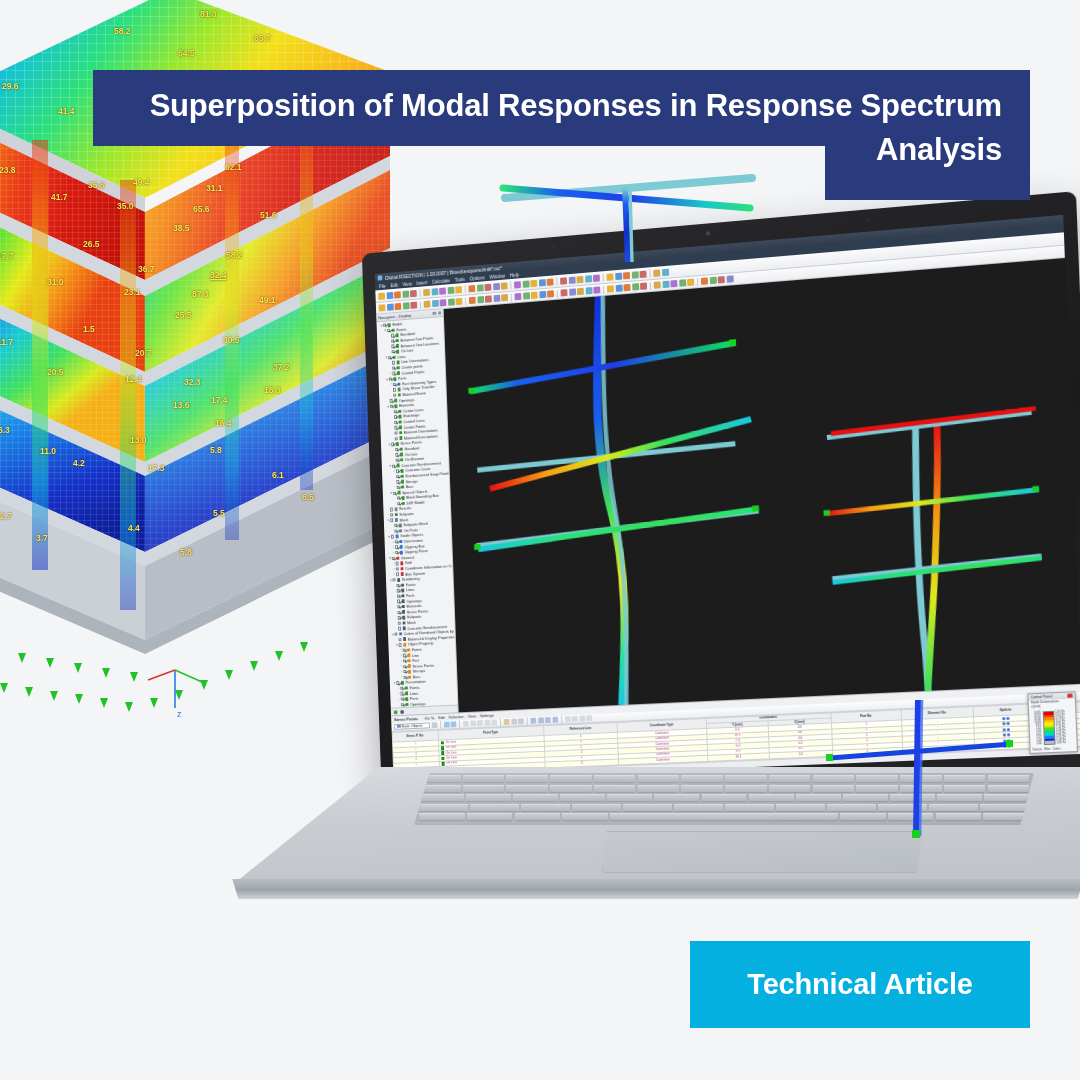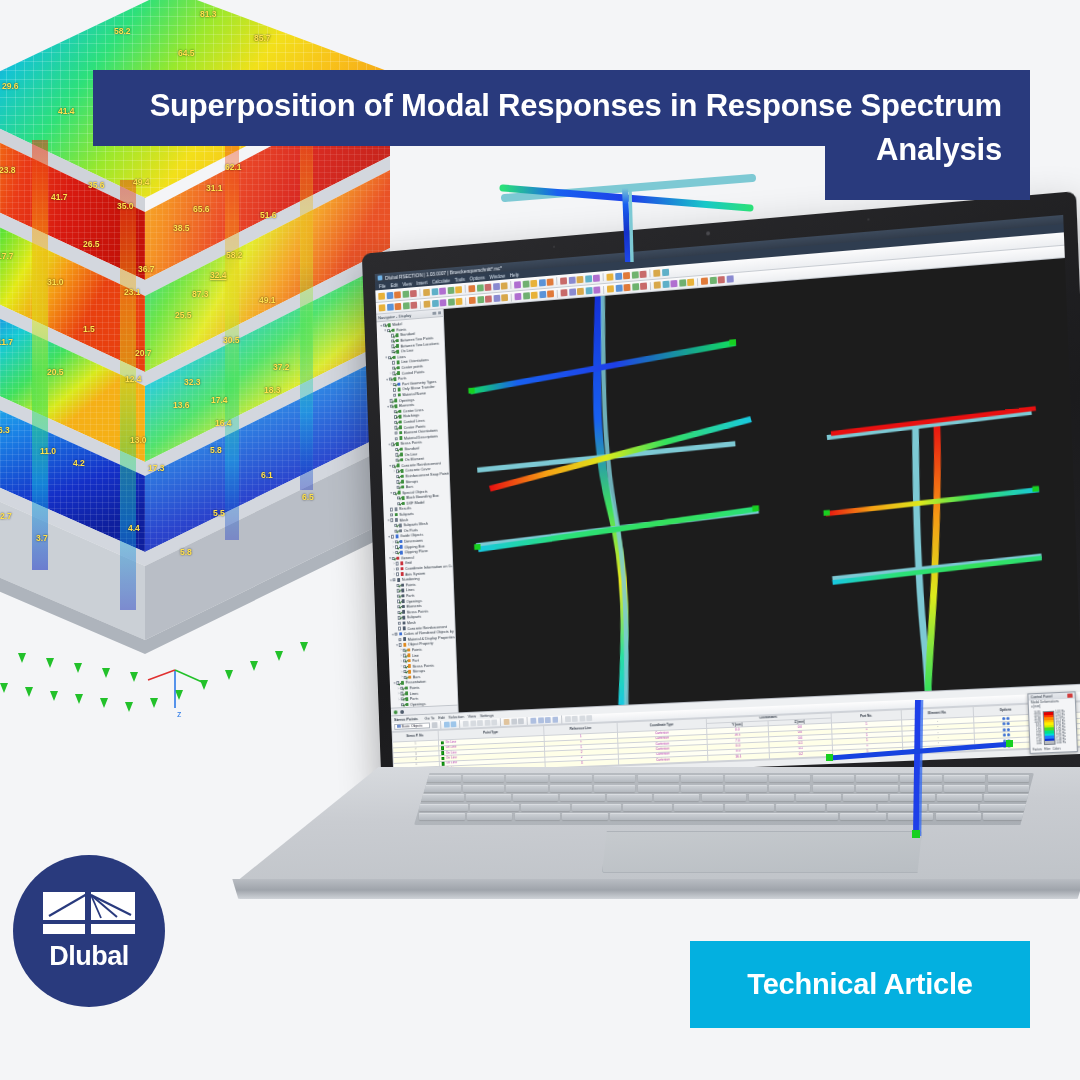--- a/index.html
+++ b/index.html
@@ -373,21 +373,21 @@
         <div class="fem-label" style="left: 214px; top: 397px;">32.3</div>
         <div class="fem-label" style="left: 303px; top: 382px;">37.2</div>
         <div class="fem-label" style="left: 294px; top: 405px;">18.3</div>
         <div class="fem-label" style="left: 203px; top: 420px;">13.6</div>
         <div class="fem-label" style="left: 245px; top: 438px;">16.4</div>
         <div class="fem-label" style="left: 160px; top: 455px;">13.0</div>
         <div class="fem-label" style="left: 240px; top: 465px;">5.8</div>
         <div class="fem-label" style="left: 103px; top: 478px;">4.2</div>
         <div class="fem-label" style="left: 178px; top: 483px;">17.3</div>
         <div class="fem-label" style="left: 28px; top: 445px;">6.3</div>
-        <div class="fem-label" style="left: 291px; top: 490px;">6.1</div>
+        <div class="fem-label" style="left: 302px; top: 490px;">6.1</div>
         <div class="fem-label" style="left: 70px; top: 466px;">11.0</div>
         <div class="fem-label" style="left: 30px; top: 531px;">2.7</div>
         <div class="fem-label" style="left: 243px; top: 528px;">5.5</div>
         <div class="fem-label" style="left: 158px; top: 543px;">4.4</div>
         <div class="fem-label" style="left: 66px; top: 553px;">3.7</div>
         <div class="fem-label" style="left: 210px; top: 567px;">5.8</div>
         <div class="fem-label" style="left: 332px; top: 512px;">6.5</div>
       </div>
   </div>
 
@@ -1427,35 +1427,18 @@
     </g>
   </svg>
 
   <div class="title-b"></div>
   <div class="title-a"></div>
   <div class="title-text">
     <span>Superposition of Modal Responses in Response Spectrum</span><br>
     <span>Analysis</span>
   </div>
 
-  <div class="logo">
-    <div class="logo-mark">
-      <div class="logo-top">
-        <svg width="92" height="28" viewBox="0 0 92 28">
-          <line x1="44" y1="2" x2="6" y2="24" stroke="#293a7d" stroke-width="2.2"></line>
-          <line x1="48" y1="3" x2="88" y2="23" stroke="#293a7d" stroke-width="2.2"></line>
-          <line x1="48" y1="3" x2="74" y2="25" stroke="#293a7d" stroke-width="2"></line>
-          <line x1="48" y1="3" x2="58" y2="26" stroke="#293a7d" stroke-width="1.8"></line>
-        </svg>
-        <div class="logo-pier"></div>
-      </div>
-      <div class="logo-bot">
-        <div class="logo-pier"></div>
-      </div>
-    </div>
-    <div class="logo-text">Dlubal</div>
-  </div>
 
   <div class="badge">
     <span>Technical Article</span>
   </div>
 
 </div>
 
 </body></html>

